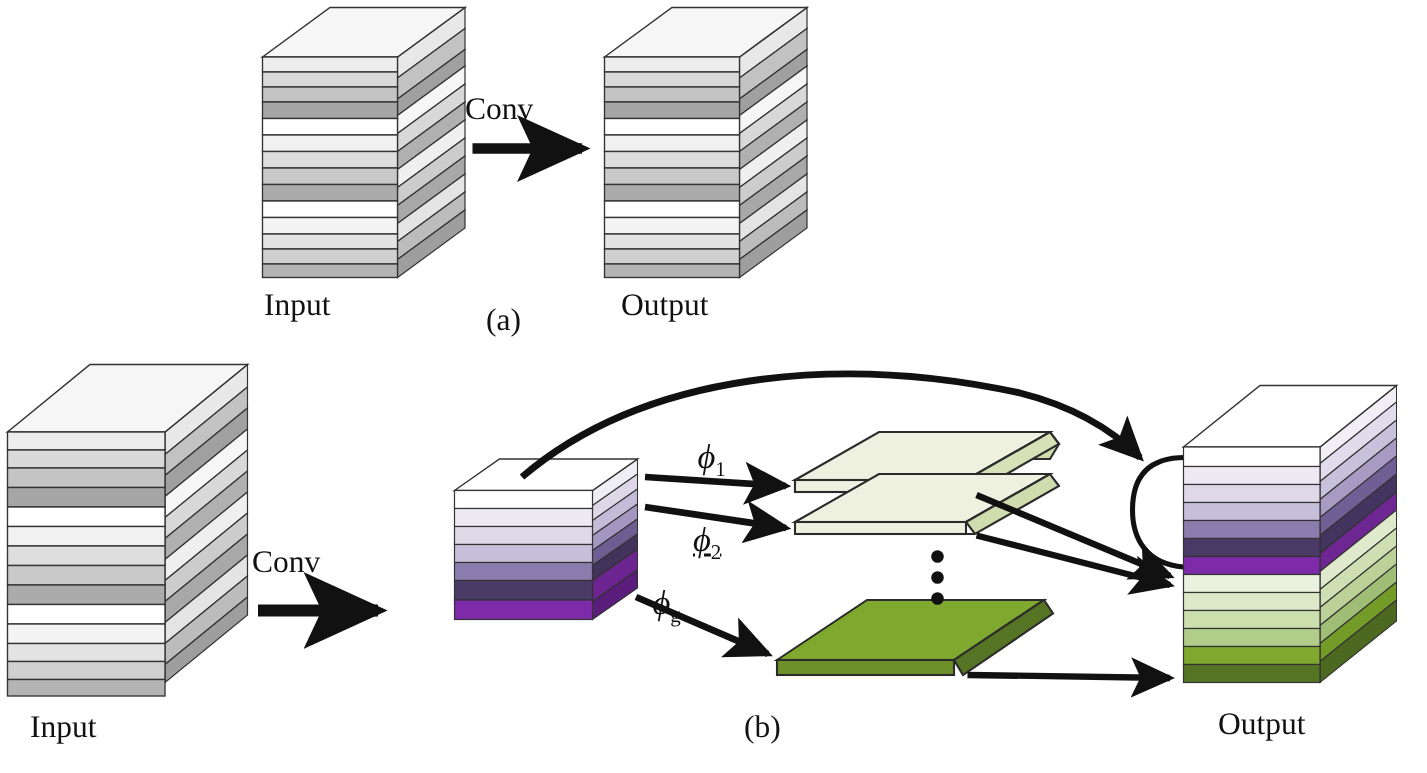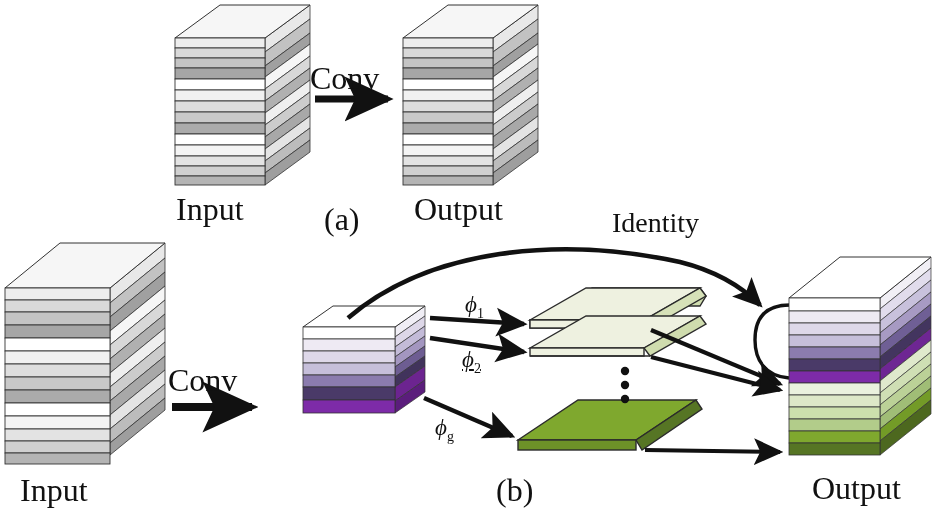--- a/index.html
+++ b/index.html
@@ -1,21 +1,21 @@
 <!DOCTYPE html>
 <html><head>
 <meta charset="utf-8">
 <style>
   html,body{margin:0;padding:0;background:#fff;}
   body{width:951px;height:515px;position:relative;overflow:hidden;
        font-family:"Liberation Serif","DejaVu Serif",serif;}
   #stage{position:absolute;left:0;top:0;width:951px;height:515px;}
   svg#fig{position:absolute;left:0;top:0;width:951px;height:515px;display:block;}
   .lbl{position:absolute;color:#111;white-space:nowrap;line-height:1;}
-  .lbl-big{font-size:32px;}
+  .lbl-big{font-size:21px;}
   .lbl-med{font-size:28px;}
   .lbl-phi{font-size:23px;font-style:italic;font-family:"Liberation Serif","DejaVu Serif",serif;text-align:center;}
   .lbl-phi sub{font-size:14px;font-style:normal;}
   .lbl-phi i{font-style:italic;}
 </style>
 </head>
 <body>
 
 <div id="stage">
 
@@ -225,19 +225,18 @@
 <div class="lbl lbl-big" style="left:176px;top:193px;">Input</div>
 <div class="lbl lbl-big" style="left:414px;top:193px;">Output</div>
 <div class="lbl lbl-big" style="left:310px;top:62px;">Conv</div>
 <div class="lbl lbl-big" style="left:324px;top:203px;">(a)</div>
 
 <div class="lbl lbl-big" style="left:20px;top:474px;">Input</div>
 <div class="lbl lbl-big" style="left:812px;top:472px;">Output</div>
 <div class="lbl lbl-big" style="left:168px;top:364px;">Conv</div>
 <div class="lbl lbl-big" style="left:496px;top:474px;">(b)</div>
 
-<div class="lbl lbl-med" style="left:612px;top:209px;">Identity</div>
 
 <div class="lbl lbl-phi" style="left:465px;top:293px;"><i>ϕ</i><sub>1</sub></div>
 <div class="lbl lbl-phi" style="left:462px;top:348px;text-decoration:underline;"><i>ϕ</i><sub>2</sub></div>
-<div class="lbl lbl-phi" style="left:435px;top:416px;"><i>ϕ</i><sub>g</sub></div>
+<div class="lbl lbl-phi" style="left:435px;top:390px;"><i>ϕ</i><sub>g</sub></div>
 
 </div>
 
 </body></html>

